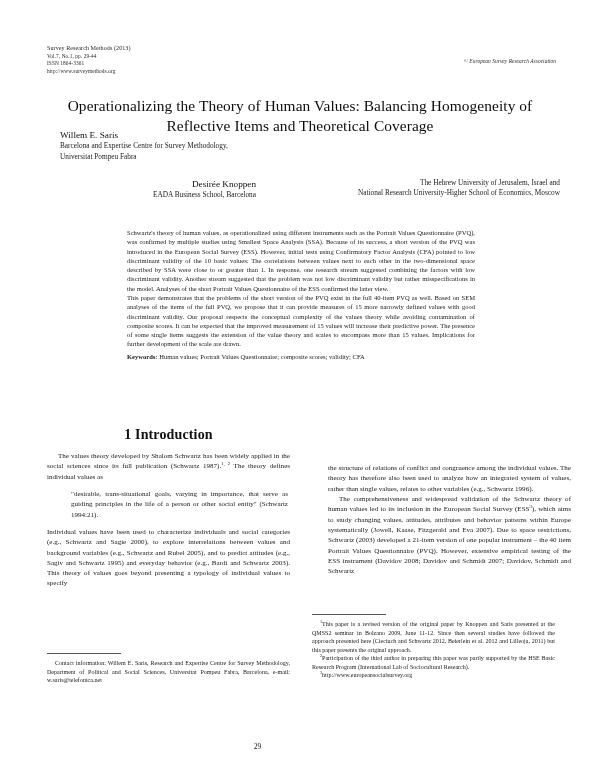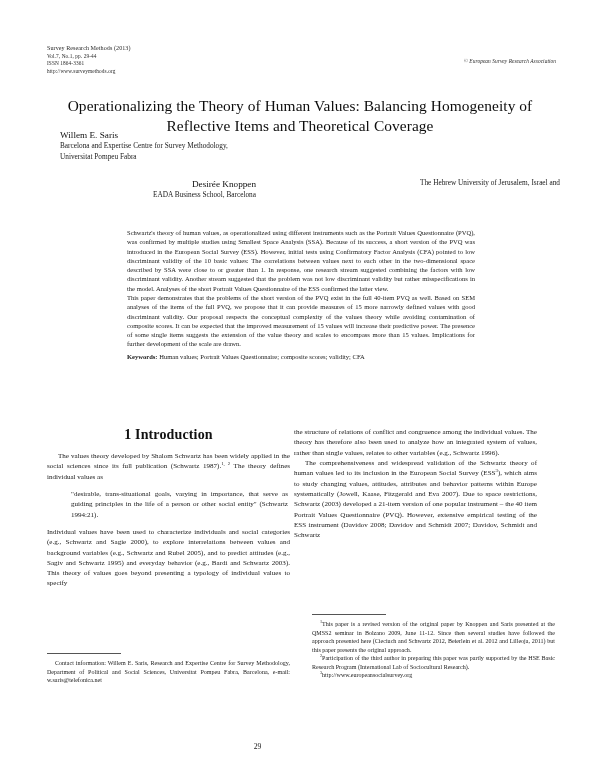--- a/index.html
+++ b/index.html
@@ -119,21 +119,21 @@
     top: 427px;
     width: 508px;
     height: 300px;
   }
   .col {
     position: absolute;
     top: 0;
     width: 243px;
   }
   .col.left  { left: 0; }
-  .col.right { left: 247px; }
+  .col.right { left: 281px; margin-top: 36px; }
 
   .sec-head {
     text-align: center;
     font-size: 14px;
     margin: 0 0 8px 0;
     color: #111;
     letter-spacing: 0.01em;
   }
   .body-text {
     font-size: 7.05px;
@@ -212,20 +212,21 @@
     <div class="author-affil">Universitat Pompeu Fabra</div>
   </div>
 
   <div class="author-row">
     <div class="author-col left">
       <div class="author-name">Desirée Knoppen</div>
       <div class="author-affil">EADA Business School, Barcelona</div>
     </div>
     <div class="author-col right">
       <div class="author-affil">The Hebrew University of Jerusalem, Israel and</div>
+      <div class="author-affil">National Research University-Higher School of Economics, Moscow</div>
     </div>
   </div>
 
   <div class="abstract">
     <p>Schwartz's theory of human values, as operationalized using different instruments such as the Portrait Values Questionnaire (PVQ), was confirmed by multiple studies using Smallest Space Analysis (SSA). Because of its success, a short version of the PVQ was introduced in the European Social Survey (ESS). However, initial tests using Confirmatory Factor Analysis (CFA) pointed to low discriminant validity of the 10 basic values: The correlations between values next to each other in the two-dimensional space described by SSA were close to or greater than 1. In response, one research stream suggested combining the factors with low discriminant validity. Another stream suggested that the problem was not low discriminant validity but rather misspecifications in the model. Analyses of the short Portrait Values Questionnaire of the ESS confirmed the latter view.</p>
     <p>This paper demonstrates that the problems of the short version of the PVQ exist in the full 40-item PVQ as well. Based on SEM analyses of the items of the full PVQ, we propose that it can provide measures of 15 more narrowly defined values with good discriminant validity. Our proposal respects the conceptual complexity of the values theory while avoiding contamination of composite scores. It can be expected that the improved measurement of 15 values will increase their predictive power. The presence of some single items suggests the extension of the value theory and scales to encompass more than 15 values. Implications for further development of the scale are drawn.</p>
     <p class="keywords"><b>Keywords:</b> <span>Human values; Portrait Values Questionnaire; composite scores; validity; CFA</span></p>
   </div>
 
   <div class="columns">

